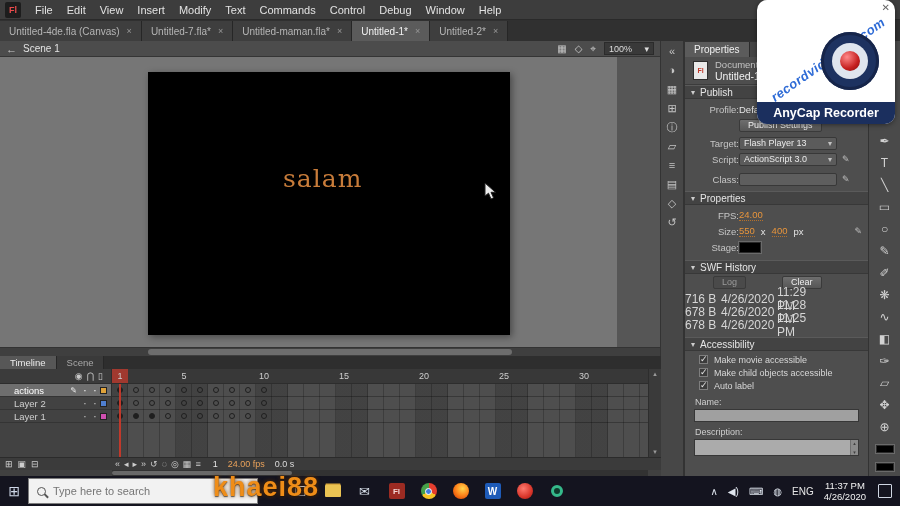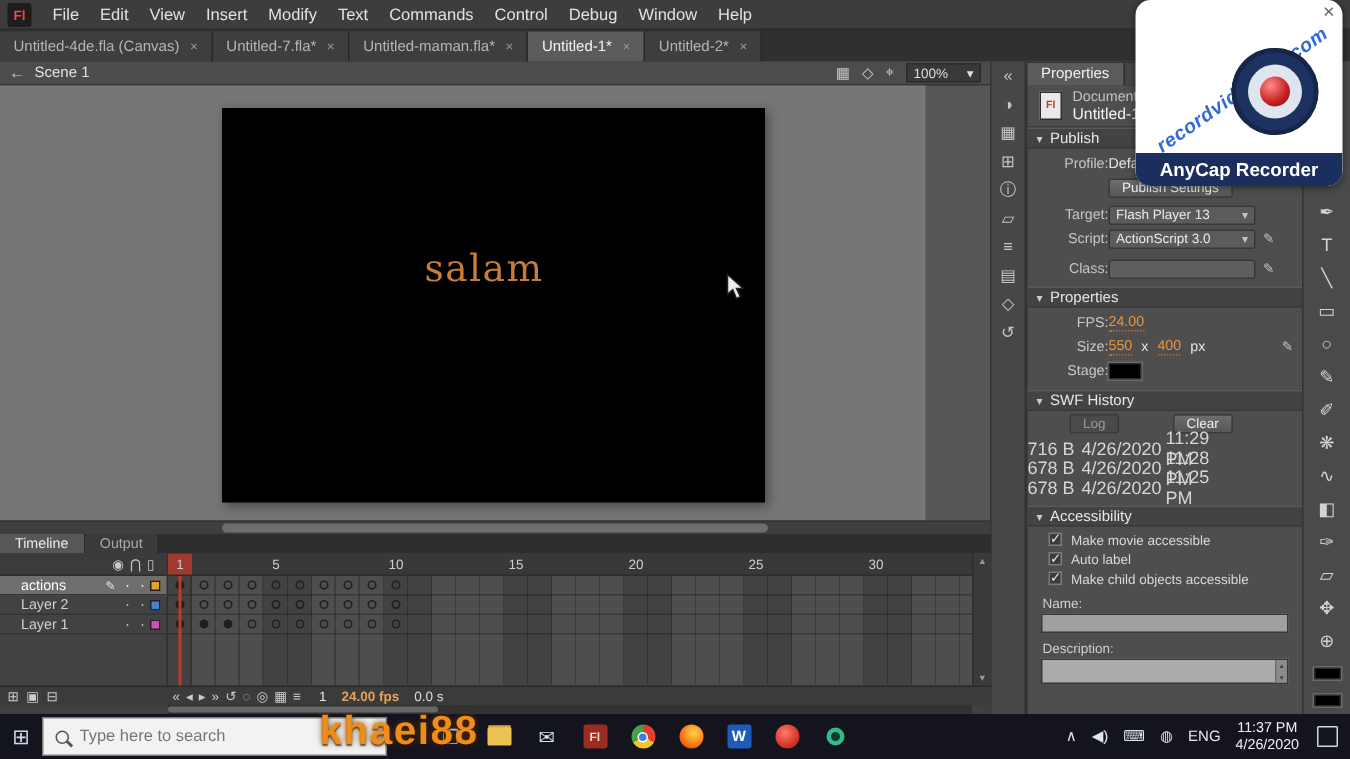--- a/index.html
+++ b/index.html
@@ -77,21 +77,21 @@
   .playhead-line{position:absolute;left:7px;top:0;bottom:0;width:2px;background:#c0392b;z-index:3;}
   .tl-vscroll{position:absolute;left:648px;top:13px;width:13px;height:88px;background:#3a3a3a;border-left:1px solid #2d2d2d;
               display:flex;flex-direction:column;justify-content:space-between;align-items:center;font-size:7px;color:#999;padding:1px 0;}
   .tl-bottom{position:absolute;left:0;top:101px;width:661px;height:13px;background:#3b3b3b;border-top:1px solid #2b2b2b;
              display:flex;align-items:center;font-size:9px;color:#c9c9c9;}
   .tlb-left{display:flex;gap:5px;margin:0 0 0 5px;width:102px;}
   .tlb-ctrl{display:flex;gap:4px;margin-left:8px;}
   .tlb-ctrl span, .tlb-left span{font-size:9px;color:#cdcdcd;}
   .tl-status{display:flex;gap:10px;margin-left:12px;align-items:center;}
   .tl-frame-num{color:#e6e6e6;}
-  .tl-fps{color:#e8a15a;font-weight:bold;}
+  .tl-fps{color:#e8a15a;}
   .tl-time{color:#dcdcdc;}
   .tl-hscroll{position:absolute;left:112px;top:114px;width:536px;height:6px;background:#323232;}
   .tl-hscroll .thumb{position:absolute;left:0;top:1px;width:180px;height:4px;background:#686868;border-radius:2px;}
 
   
   .props{position:absolute;left:684px;top:41px;width:184px;height:435px;background:#4e4e4e;
          border-left:1px solid #333;overflow:hidden;}
   .ptabs{height:16px;background:#333;display:flex;align-items:flex-end;}
   .ptab{height:15px;line-height:15px;padding:0 9px;font-size:10px;background:#454545;color:#b9b9b9;border-right:1px solid #2b2b2b;}
   .ptab.active{background:#5b5b5b;color:#f0f0f0;}
@@ -267,21 +267,21 @@
       <div class="dock-icon">≡</div>
       <div class="dock-icon">▤</div>
       <div class="dock-icon">◇</div>
       <div class="dock-icon">↺</div>
     </div>
 
   <div class="timeline">
     <div class="tl-tabs">
 
     <span class="tl-tab active">Timeline</span>
-        <span class="tl-tab">Output</span>
+        <span class="tl-tab">Scene</span>
       </div>
     <div class="tl-side">
       <div class="tl-side-head">
         <span>◉</span>
         <span>⋂</span>
         <span>▯</span>
       </div>
       <div>
           <div class="lrow selected">
             <span class="lname">actions</span>
@@ -491,25 +491,25 @@
       <span>Accessibility</span>
     </div>
     <div style="margin-top:2px;">
 
     <div class="acc-row checked">
           <span class="checkbox"></span>
           <span>Make movie accessible</span>
         </div>
         <div class="acc-row checked">
           <span class="checkbox"></span>
-          <span>Auto label</span>
+          <span>Make child objects accessible</span>
         </div>
         <div class="acc-row checked">
           <span class="checkbox"></span>
-          <span>Make child objects accessible</span>
+          <span>Auto label</span>
         </div>
       </div>
     <div class="flabel">Name:</div>
     <div class="field"></div>
     <div class="flabel">Description:</div>
     <div class="field tall">
       <div class="fscroll">
         <span>▴</span>
         <span>▾</span>
       </div>

